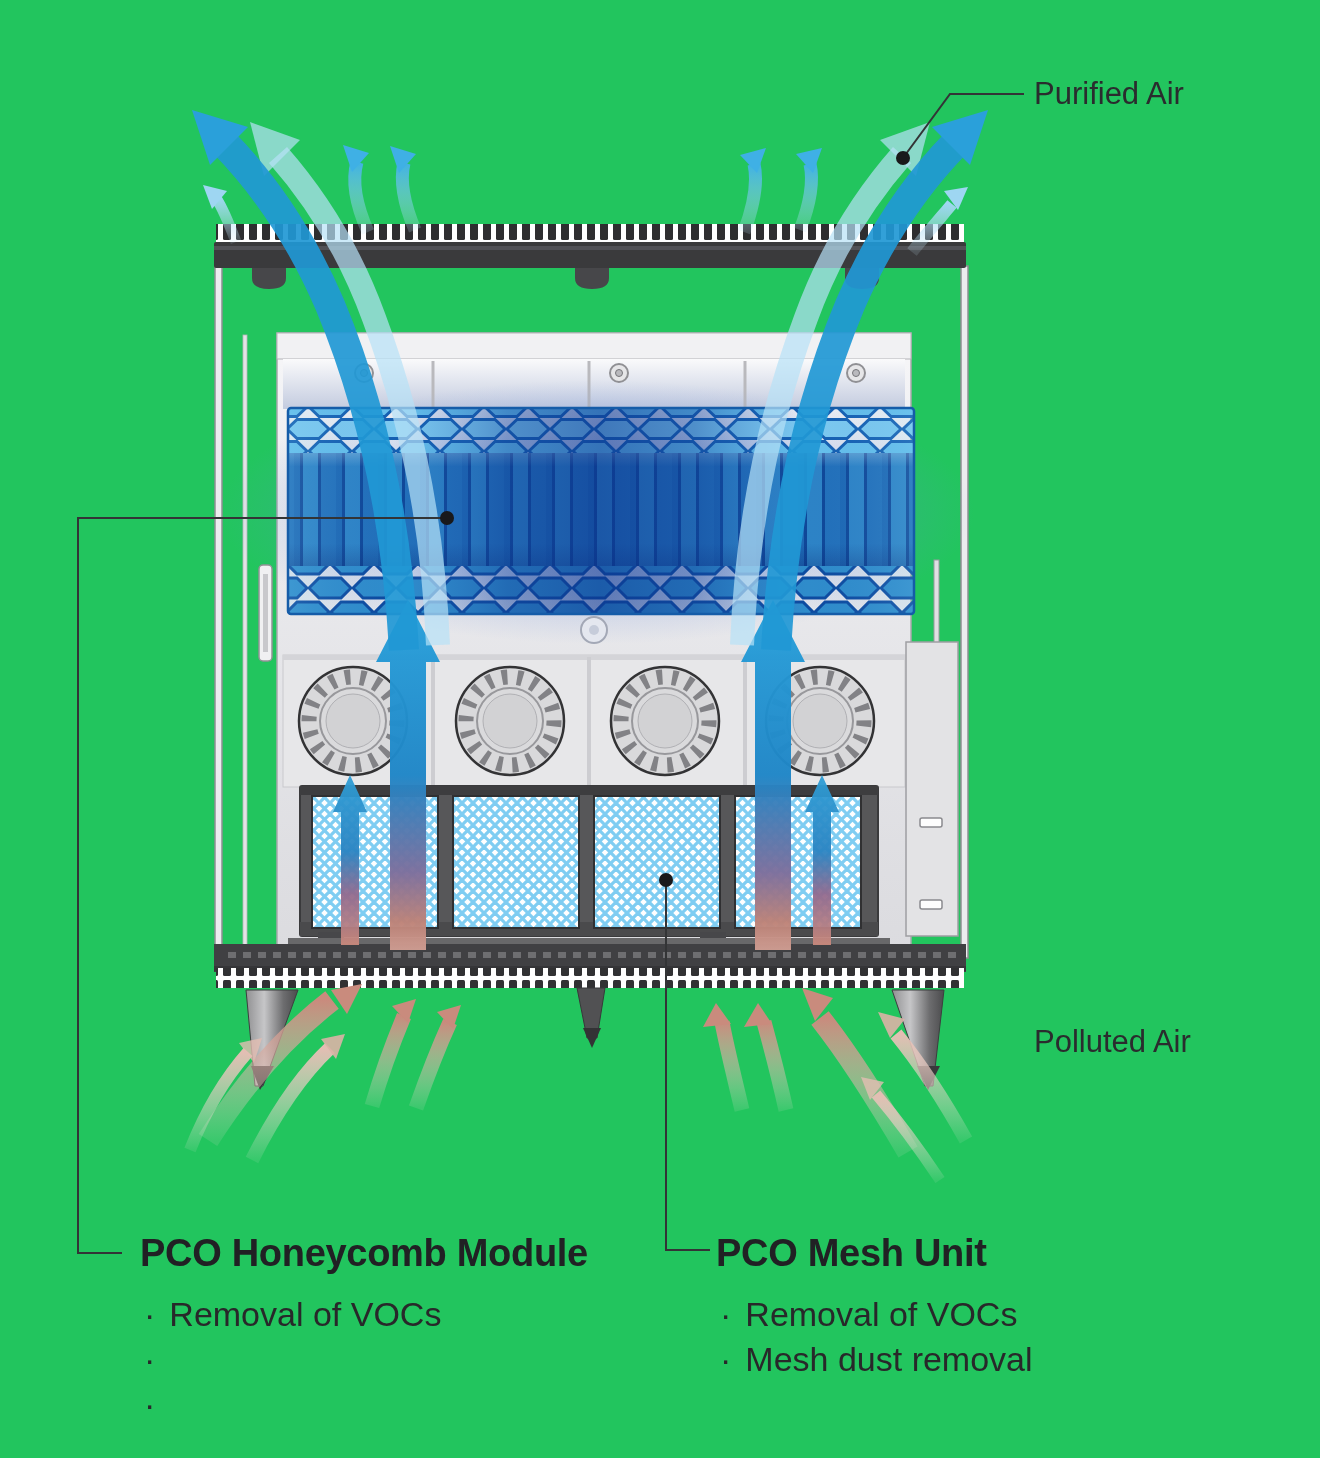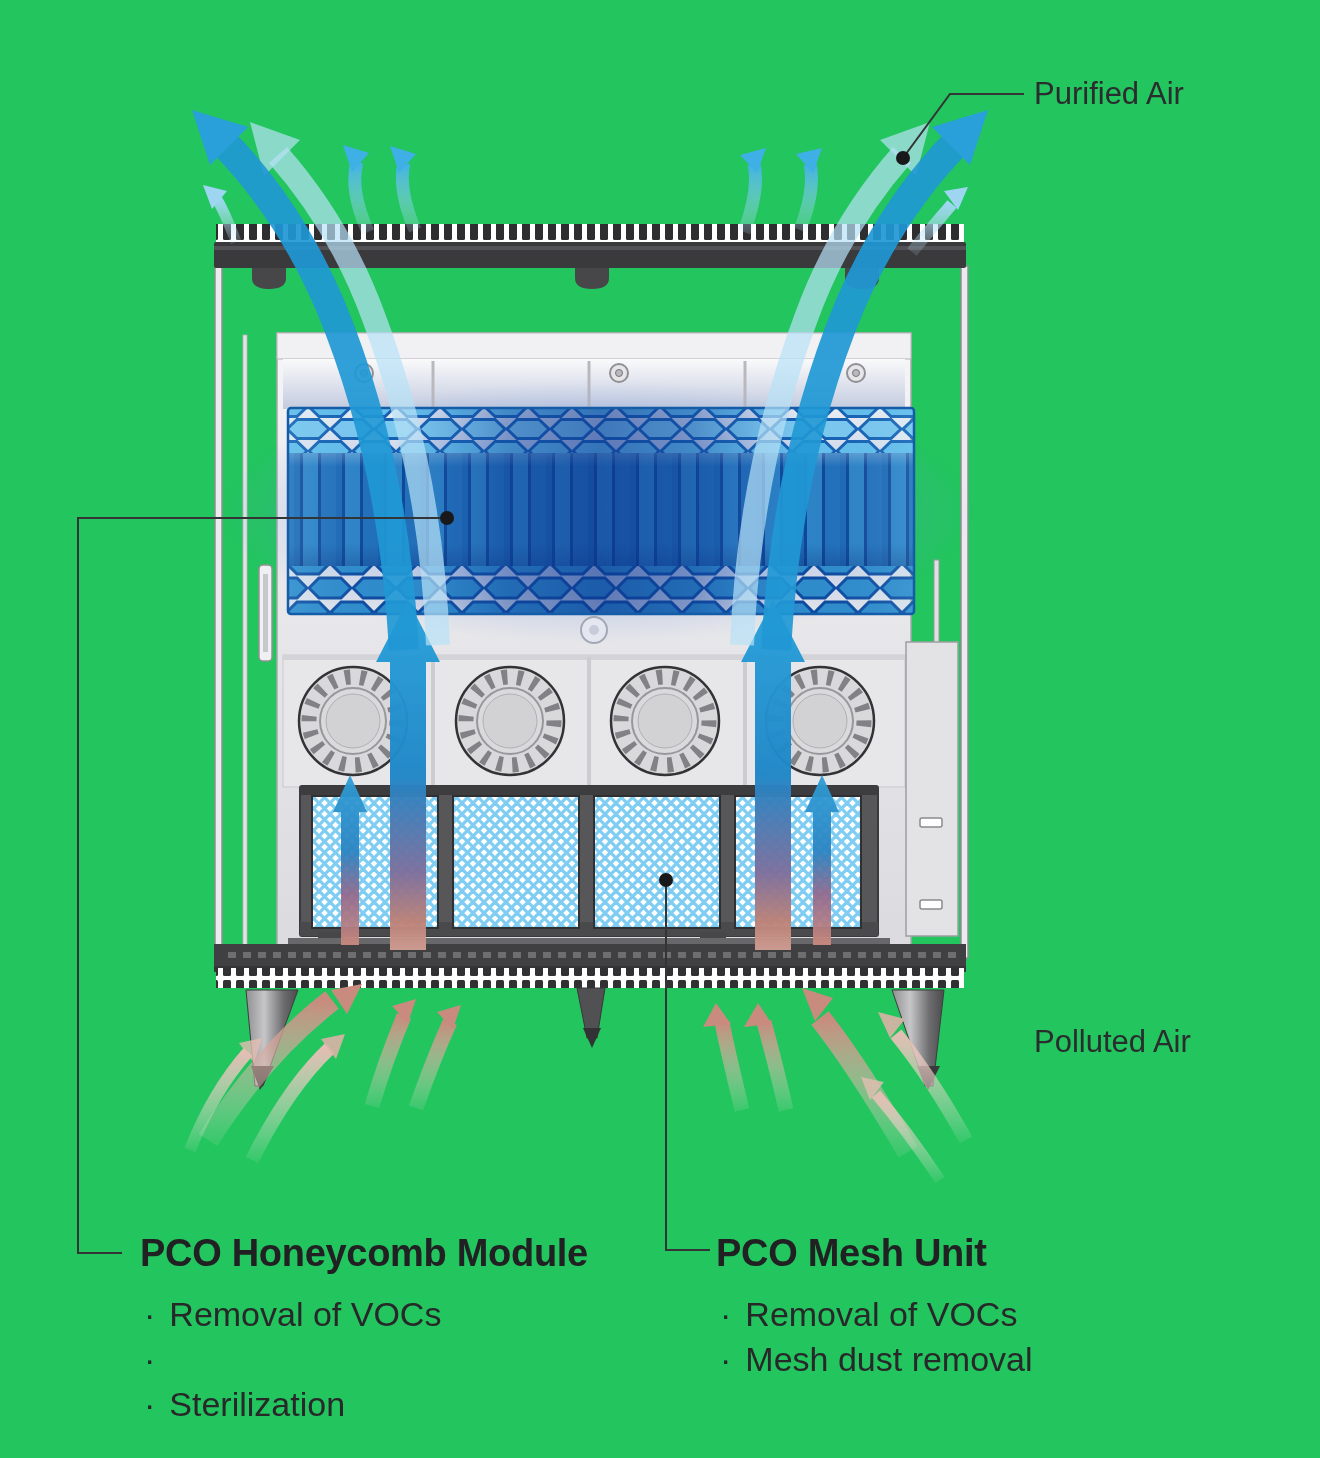--- a/index.html
+++ b/index.html
@@ -326,21 +326,20 @@
     <ul class="features">
       <li class="feature">
         <span class="bullet">·</span>
         <span>Removal of VOCs</span>
       </li>
       <li class="feature">
         <span class="bullet">·</span>
       </li>
       <li class="feature">
         <span class="bullet">·</span>
-        <span>Sterilization</span>
       </li>
     </ul>
   </section>
 
   <section class="callout mesh">
     <h2>PCO Mesh Unit</h2>
     <ul class="features">
       <li class="feature">
         <span class="bullet">·</span>
         <span>Removal of VOCs</span>

